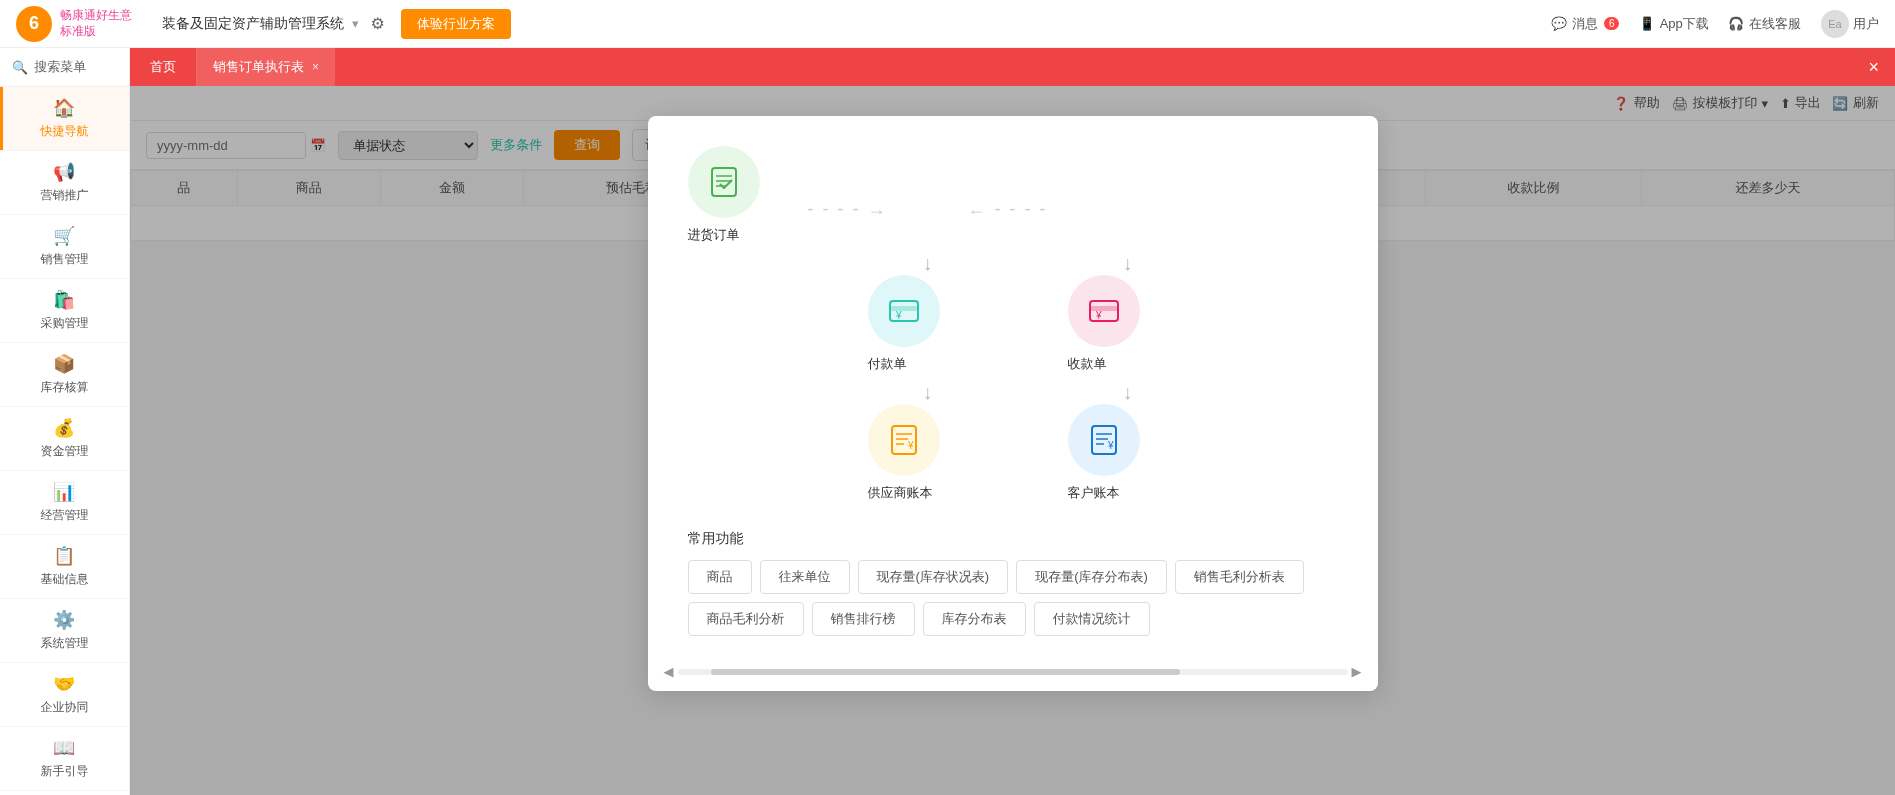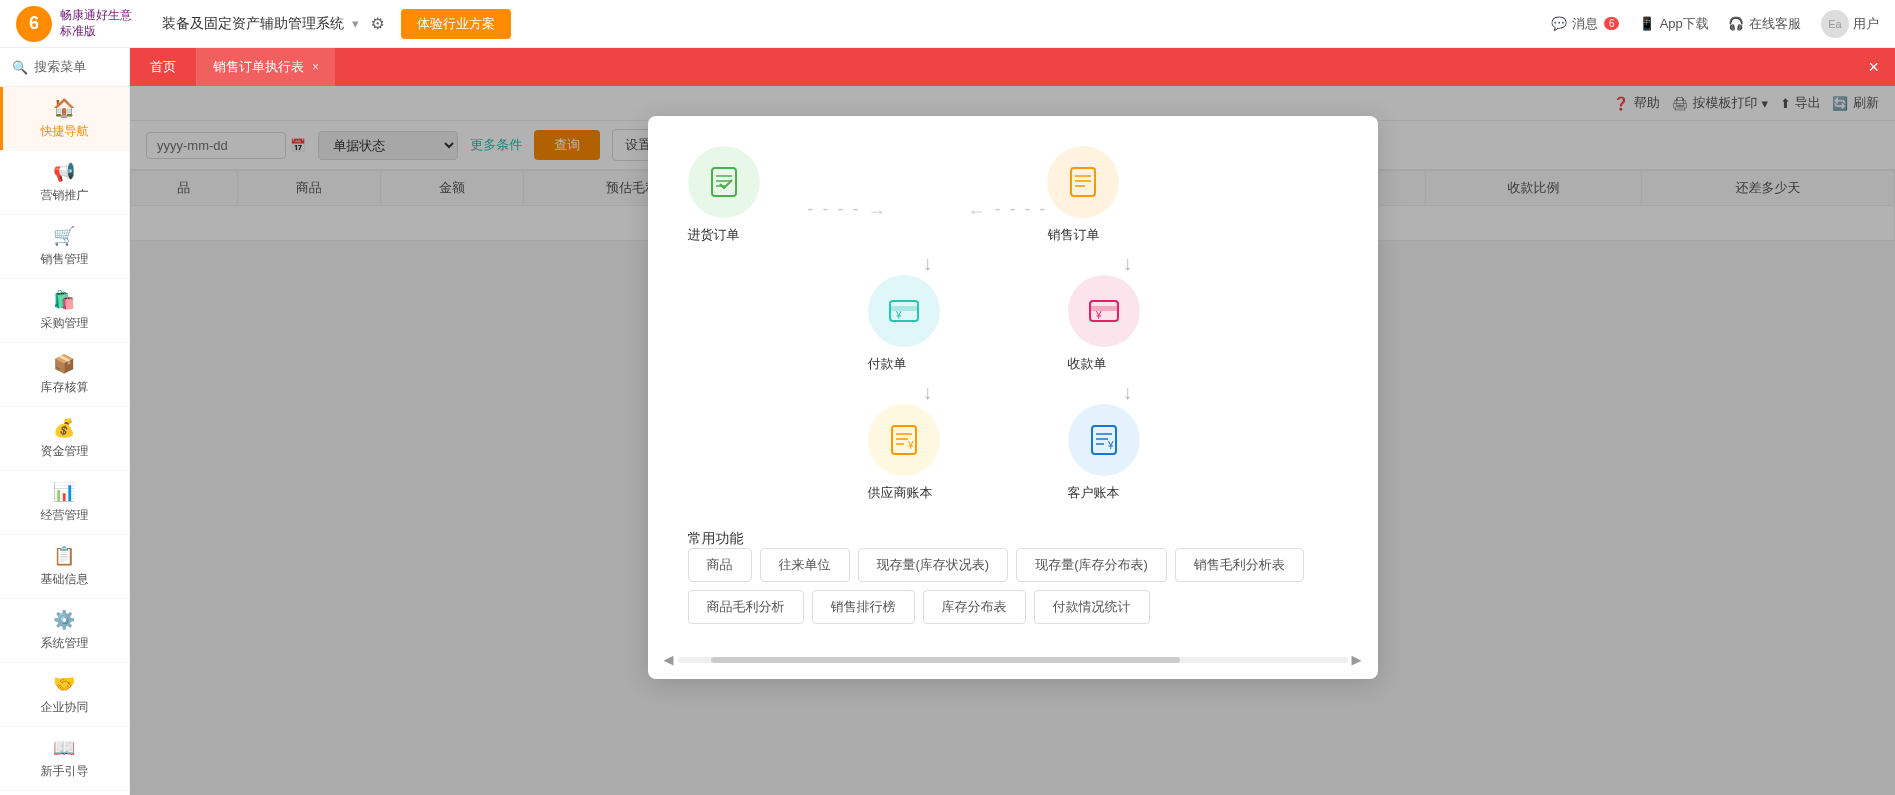--- a/index.html
+++ b/index.html
@@ -23,21 +23,21 @@
       flex-shrink: 0;
     }
     .logo-icon {
       width: 36px; height: 36px;
       background: #ff8c00;
       border-radius: 50%;
       display: flex; align-items: center; justify-content: center;
       color: #fff; font-size: 18px; font-weight: bold;
       margin-right: 8px;
     }
-    .logo-text { font-size: 12px; color: #701a75; line-height: 1.3; }
+    .logo-text { font-size: 12px; color: #ec4899; line-height: 1.3; }
     .header-main { flex: 1; display: flex; align-items: center; padding-left: 16px; }
     .system-title { font-size: 14px; color: #333; font-weight: 500; }
     .header-dropdown { margin-left: 8px; color: #999; cursor: pointer; }
     .header-gear { margin-left: 12px; color: #666; cursor: pointer; font-size: 16px; }
     .header-trial-btn {
       margin-left: 16px;
       background: #ff8c00;
       color: #fff;
       border: none;
       border-radius: 4px;
@@ -134,21 +134,21 @@
     
     .filter-bar {
       background: #fff;
       padding: 8px 16px;
       display: flex; align-items: center; gap: 12px;
       border-bottom: 1px solid #eee;
     }
     .filter-input {
       border: 1px solid #ddd; border-radius: 4px;
       padding: 5px 10px; font-size: 13px; color: #7f1d1d;
-      width: 140px;
+      width: 160px;
     }
     .filter-select {
       border: 1px solid #ddd; border-radius: 4px;
       padding: 5px 10px; font-size: 13px; color: #333;
       width: 140px;
     }
     .more-conditions { color: #26c6b0; cursor: pointer; font-size: 13px; }
     .query-btn {
       background: #ff8c00; color: #fff;
       border: none; border-radius: 4px;
@@ -216,21 +216,21 @@
     .flow-circle.purple { background: #f3e5f5; color: #9c27b0; }
     .flow-circle.orange { background: #fff3e0; color: #ff9800; }
     .flow-circle.teal { background: #e0f7fa; color: #26c6b0; }
     .flow-circle.pink { background: #fce4ec; color: #e91e63; }
     .flow-circle.light-orange { background: #fff8e1; color: #ff9800; }
     .flow-circle.light-blue { background: #e3f2fd; color: #1976d2; }
     .flow-label { font-size: 13px; color: #333; text-align: center; }
 
     
     .common-section { padding: 0 40px 20px; }
-    .common-title { font-size: 14px; color: #333; font-weight: 500; }
+    .common-title { font-size: 14px; color: #333; margin-bottom: 12px; font-weight: 500; }
     .common-btns { display: flex; flex-wrap: wrap; gap: 8px; }
     .common-btn {
       border: 1px solid #ddd; border-radius: 4px;
       padding: 7px 18px; font-size: 13px; color: #555;
       background: #fff; cursor: pointer;
     }
 
     
     .modal-scrollbar {
       padding: 8px 16px 12px;
@@ -434,31 +434,20 @@
             </div>
 
 
             <div style="width:80px; padding-bottom:24px;"></div>
 
 
             <div style="display:flex;align-items:center;padding-bottom:24px;">
               <span style="color:#ccc;font-size:18px;letter-spacing:2px;">← - - - -</span>
             </div>
 
-            <div class="flow-node">
-              <div class="flow-circle orange">
-                <svg width="36" height="36" viewBox="0 0 36 36">
-                    <rect x="6" y="4" width="24" height="28" rx="3" fill="none" stroke="#ff9800" stroke-width="2"></rect>
-                    <line x1="10" y1="12" x2="26" y2="12" stroke="#ff9800" stroke-width="1.5"></line>
-                    <line x1="10" y1="17" x2="26" y2="17" stroke="#ff9800" stroke-width="1.5"></line>
-                    <line x1="10" y1="22" x2="20" y2="22" stroke="#ff9800" stroke-width="1.5"></line>
-                  </svg>
-              </div>
-              <span class="flow-label">销售订单</span>
-            </div>
 
           </div>
 
           <div style="display:flex; margin-bottom:0;">
             <div style="width:120px;"></div>
             <div style="width:60px;"></div>
 
             <div style="width:120px; display:flex; flex-direction:column; align-items:center;">
               <span style="color:#bbb; font-size:20px;">↓</span>
             </div>

